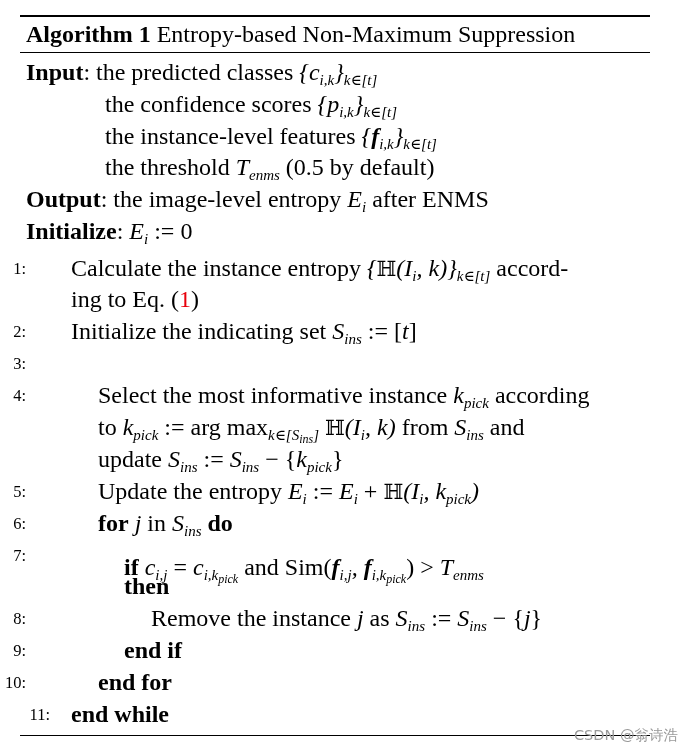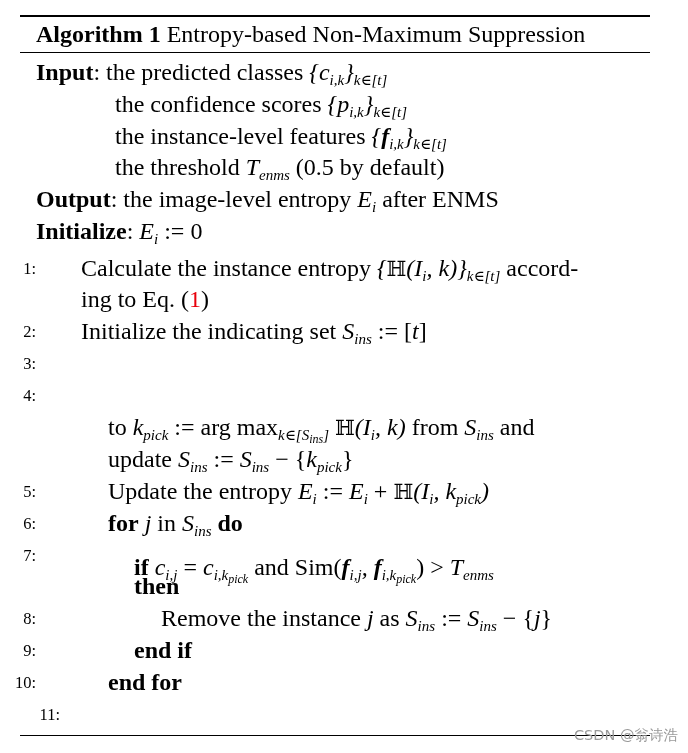--- a/index.html
+++ b/index.html
@@ -2,21 +2,21 @@
 <html><head>
 <meta charset="utf-8">
 <style>
   html, body { margin: 0; padding: 0; background: #ffffff; }
   body { width: 688px; height: 753px; position: relative; overflow: hidden;
          font-family: "Liberation Serif", "DejaVu Serif", serif; color: #000; }
   .rule { position: absolute; left: 20px; width: 630px; background: #000; }
   .rule.top { top: 15px; height: 2px; }
   .rule.mid { top: 52px; height: 1px; }
   .rule.bot { top: 735px; height: 1px; }
-  .line { position: absolute; left: 16px; width: 656px; height: 32px; line-height: 32px;
+  .line { position: absolute; left: 6px; width: 656px; height: 32px; line-height: 32px;
           font-size: 24px; white-space: nowrap; }
   .lnum { position: absolute; right: 636px; font-size: 16.5px; top: 1px; }
   .txt { position: absolute; }
   .b { font-weight: bold; }
   .m { font-style: italic; font-family: "Liberation Serif", "DejaVu Serif", serif; }
   .bb { font-family: "DejaVu Serif", serif; font-size: 21px; font-style: normal; }
   sub, sup { font-size: 15px; line-height: 0; }
   sub { vertical-align: -5px; }
   sub sub { font-size: 12px; vertical-align: -3px; }
   .red { color: #e8000b; }
@@ -72,20 +72,21 @@
   <span class="lnum">2:</span>
   <span class="txt" style="left:65px;"><span>Initialize the indicating set </span><span class="m">S<sub>ins</sub></span> := [<span class="m">t</span>]</span>
 </div>
 
 <div class="line" style="top:347px;">
   <span class="lnum">3:</span>
 </div>
 
 <div class="line" style="top:379px;">
   <span class="lnum">4:</span>
+  <span class="txt" style="left:92px;"><span>Select the most informative instance </span><span class="m">k<sub>pick</sub></span><span> according</span></span>
 </div>
 <div class="line" style="top:411px;">
   <span class="txt" style="left:92px;"><span>to </span><span class="m">k<sub>pick</sub></span><span> := arg max</span><sub class="m">k∈[S<sub>ins</sub>]</sub> <span class="m"><span class="bb">ℍ</span>(I<sub>i</sub>, k)</span><span> from </span><span class="m">S<sub>ins</sub></span><span> and</span></span>
 </div>
 <div class="line" style="top:443px;">
   <span class="txt" style="left:92px;"><span>update </span><span class="m">S<sub>ins</sub></span> := <span class="m">S<sub>ins</sub></span> − {<span class="m">k<sub>pick</sub></span>}</span>
 </div>
 
 <div class="line" style="top:475px;">
   <span class="lnum">5:</span>
@@ -115,17 +116,18 @@
   <span class="txt b" style="left:118px;">end if</span>
 </div>
 
 <div class="line" style="top:666px;">
   <span class="lnum">10:</span>
   <span class="txt b" style="left:92px;">end for</span>
 </div>
 
 <div class="line" style="top:698px;padding-left:24px;">
   <span class="lnum">11:</span>
+  <span class="txt b" style="left:65px;">end while</span>
 </div>
 
 <div class="rule bot"></div>
 
 <div class="watermark">CSDN @翁诗浩</div>
 
 </body></html>

